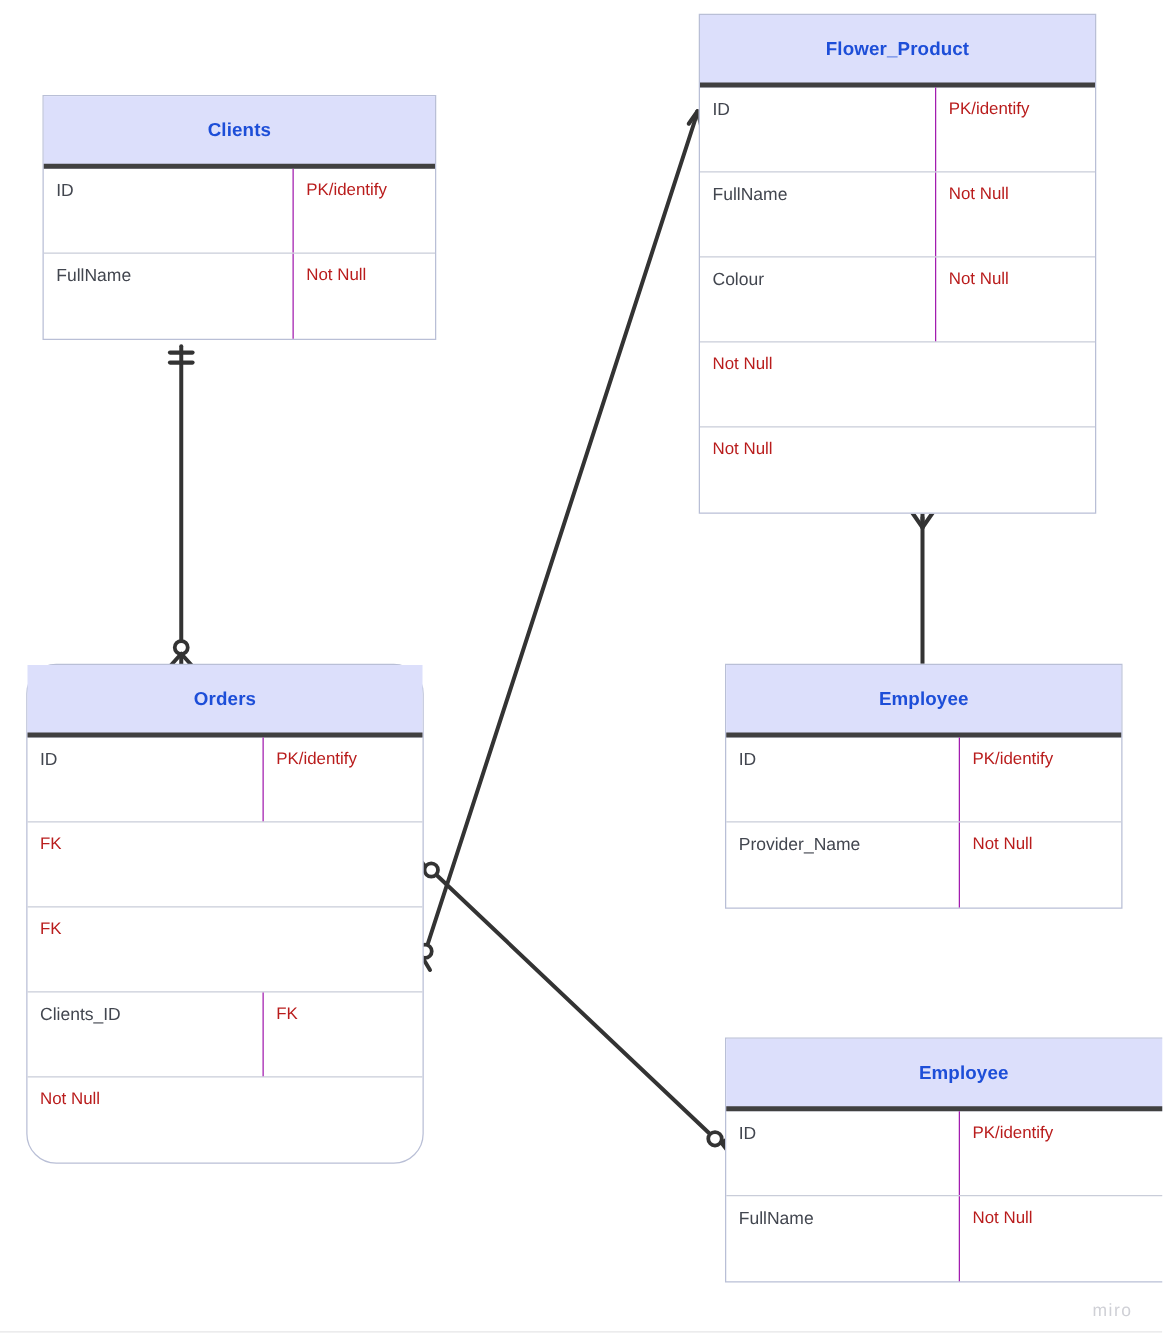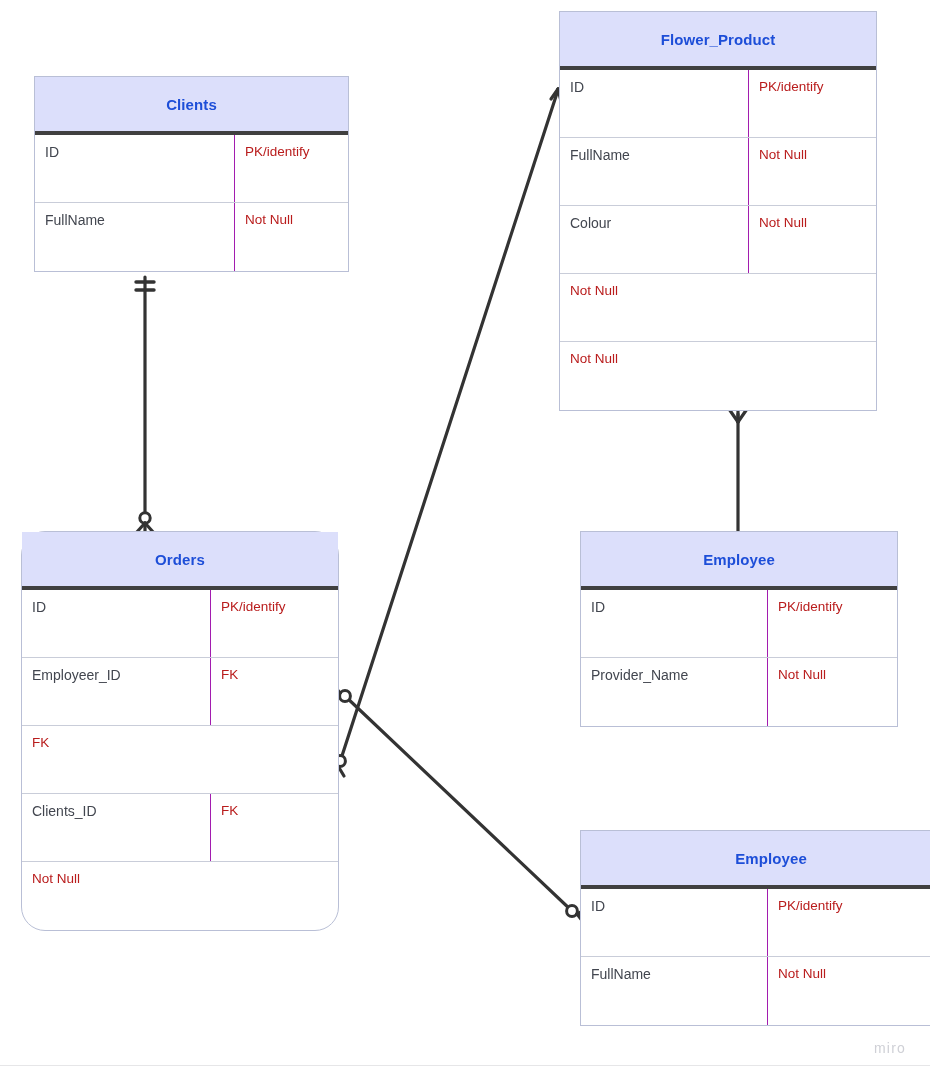--- a/index.html
+++ b/index.html
@@ -191,21 +191,20 @@
     </div>
   </div>
 
   <div class="entity" id="ent-orders">
     <div class="entity-header">Orders</div>
     <div class="attr-row">
       <div class="attr-name">ID</div>
       <div class="attr-constraint">PK/identify</div>
     </div>
     <div class="attr-row">
-      <div class="attr-name">Employeer_ID</div>
       <div class="attr-constraint">FK</div>
     </div>
     <div class="attr-row">
       <div class="attr-constraint">FK</div>
     </div>
     <div class="attr-row">
       <div class="attr-name">Clients_ID</div>
       <div class="attr-constraint">FK</div>
     </div>
     <div class="attr-row">

